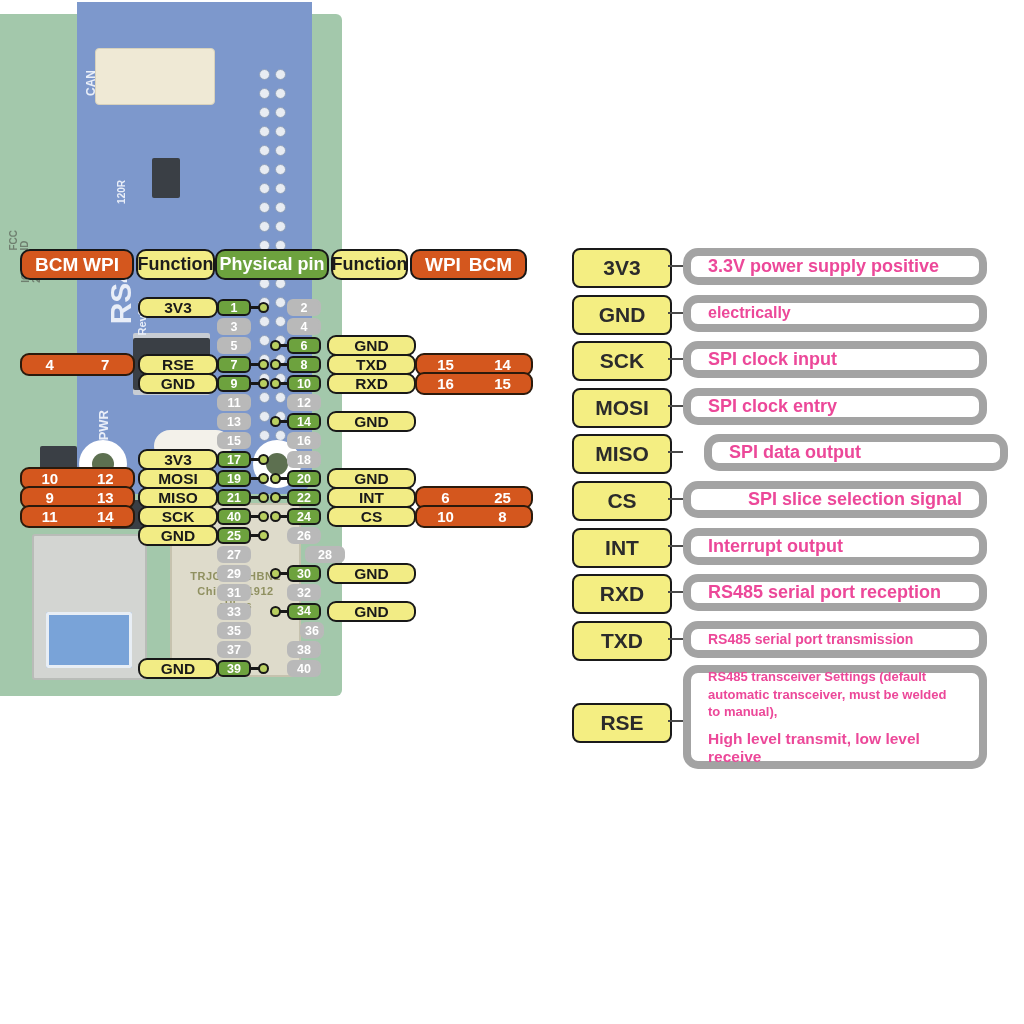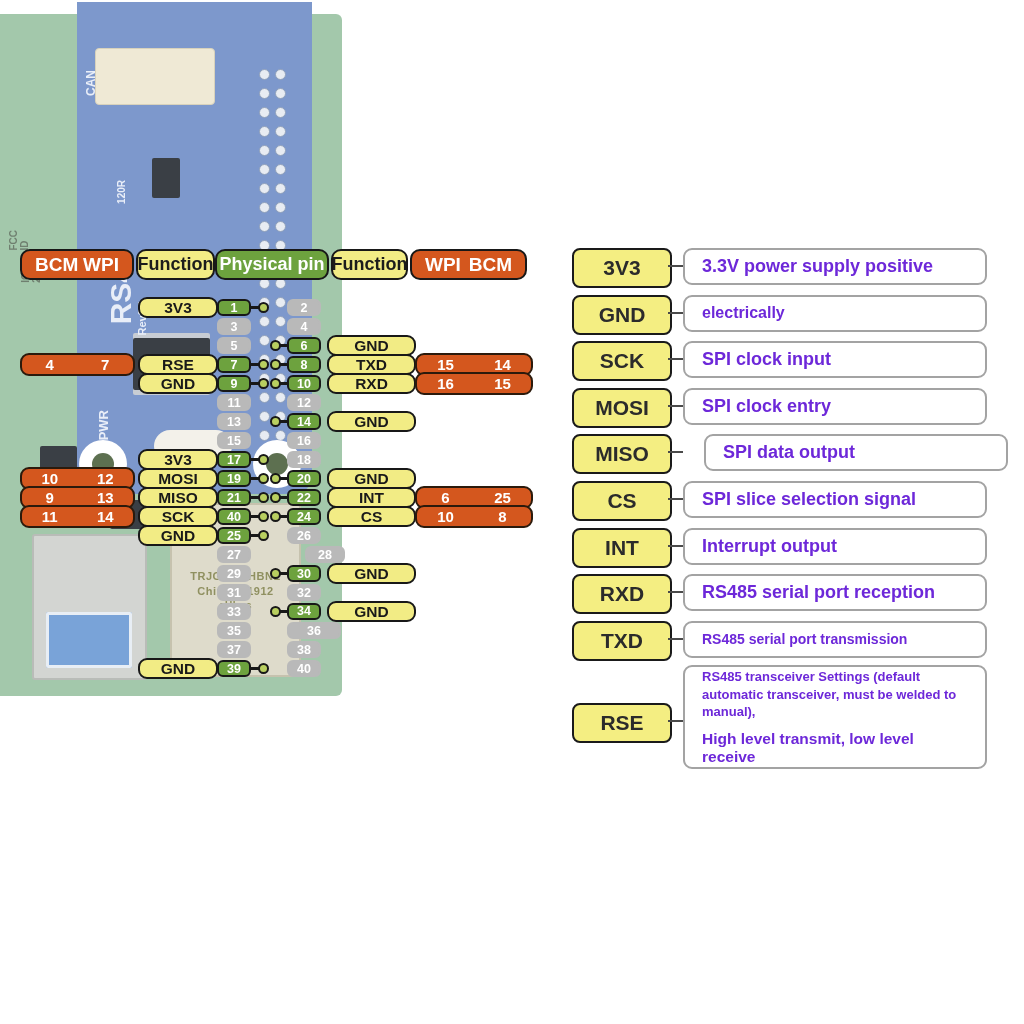--- a/index.html
+++ b/index.html
@@ -47,21 +47,21 @@
             color:#fff;font-size:15px;font-weight:700;display:flex;box-sizing:border-box;}
   .orange-bar span{flex:1;text-align:center;align-self:center;}
   .stem{position:absolute;height:2.5px;background:#181818;}
   .lolli{position:absolute;width:11px;height:11px;border-radius:50%;border:2.5px solid #181818;
          background:#b9cf60;box-sizing:border-box;}
 
   
   .badge{position:absolute;background:var(--badge-yellow);border:2px solid #1a1a1a;border-radius:8px;
          display:flex;align-items:center;justify-content:center;font-size:21px;font-weight:700;color:#2b2b2b;}
   .conn{position:absolute;height:2px;background:#4a4a4a;}
-  .descbox{position:absolute;background:#fff;border:2px solid #a3a3a3;border-radius:9px;color:#6d28d9;
+  .descbox{position:absolute;background:#fff;border:8px solid #a3a3a3;border-radius:15px;color:#ec4899;
            font-weight:700;display:flex;align-items:center;padding:0 17px;box-sizing:border-box;}
   .sz-normal{font-size:18px;}
   .sz-small{font-size:16px;}
   .sz-medium{font-size:14px;}
   .descbox.tall{flex-direction:column;align-items:flex-start;justify-content:center;padding:10px 17px;}
   .descbox.tall p{margin:0;}
   .descbox.tall p.l1{font-size:13px;line-height:1.35;margin-bottom:9px;}
   .descbox.tall p.l2{font-size:15.5px;}
 </style>
 </head>
@@ -376,21 +376,21 @@
         <span>34</span>
       </div>
       <div class="stem" style="position: absolute; left: 279px; top: 610.25px; width: 10px; height: 2.5px;"></div>
       <div class="lolli" style="position: absolute; left: 270px; top: 606px;"></div>
       <div class="fn-label" style="position: absolute; left: 327px; top: 601px; width: 89px; height: 21px;">
         <span>GND</span>
       </div>
       <div class="pin-pill pin-gray" style="position: absolute; left: 217px; top: 622px; width: 34px; height: 17px;">
         <span>35</span>
       </div>
-      <div class="pin-pill pin-gray" style="position: absolute; left: 287px; top: 622px; width: 54px; height: 17px;">
+      <div class="pin-pill pin-gray" style="position: absolute; left: 300px; top: 622px; width: 24px; height: 17px;">
         <span>36</span>
       </div>
       <div class="pin-pill pin-gray" style="position: absolute; left: 217px; top: 641px; width: 34px; height: 17px;">
         <span>37</span>
       </div>
       <div class="pin-pill pin-gray" style="position: absolute; left: 287px; top: 641px; width: 34px; height: 17px;">
         <span>38</span>
       </div>
       <div class="pin-pill pin-green" style="position: absolute; left: 217px; top: 660px; width: 34px; height: 17px;">
         <span>39</span>
@@ -437,21 +437,21 @@
         <span>MISO</span>
       </div>
       <div class="conn" style="position: absolute; left: 668px; top: 451.4px; width: 15px; height: 2px;"></div>
       <div class="descbox sz-normal" style="position: absolute; left: 704px; top: 434.4px; width: 304px; height: 37px;">
         <span>SPI data output</span>
       </div>
       <div class="badge" style="position: absolute; left: 572px; top: 481px; width: 96px; height: 36px;">
         <span>CS</span>
       </div>
       <div class="conn" style="position: absolute; left: 668px; top: 498px; width: 15px; height: 2px;"></div>
-      <div class="descbox sz-normal" style="position: absolute; left: 683px; top: 481px; width: 304px; height: 37px;">
+      <div class="descbox sz-normal" style="position: absolute; left: 683px; top: 481px; width: 304px; height: 37px; justify-content: flex-end;">
         <span>SPI slice selection signal</span>
       </div>
       <div class="badge" style="position: absolute; left: 572px; top: 527.6px; width: 96px; height: 36px;">
         <span>INT</span>
       </div>
       <div class="conn" style="position: absolute; left: 668px; top: 544.6px; width: 15px; height: 2px;"></div>
       <div class="descbox sz-normal" style="position: absolute; left: 683px; top: 527.6px; width: 304px; height: 37px;">
         <span>Interrupt output</span>
       </div>
       <div class="badge" style="position: absolute; left: 572px; top: 574.2px; width: 96px; height: 36px;">

